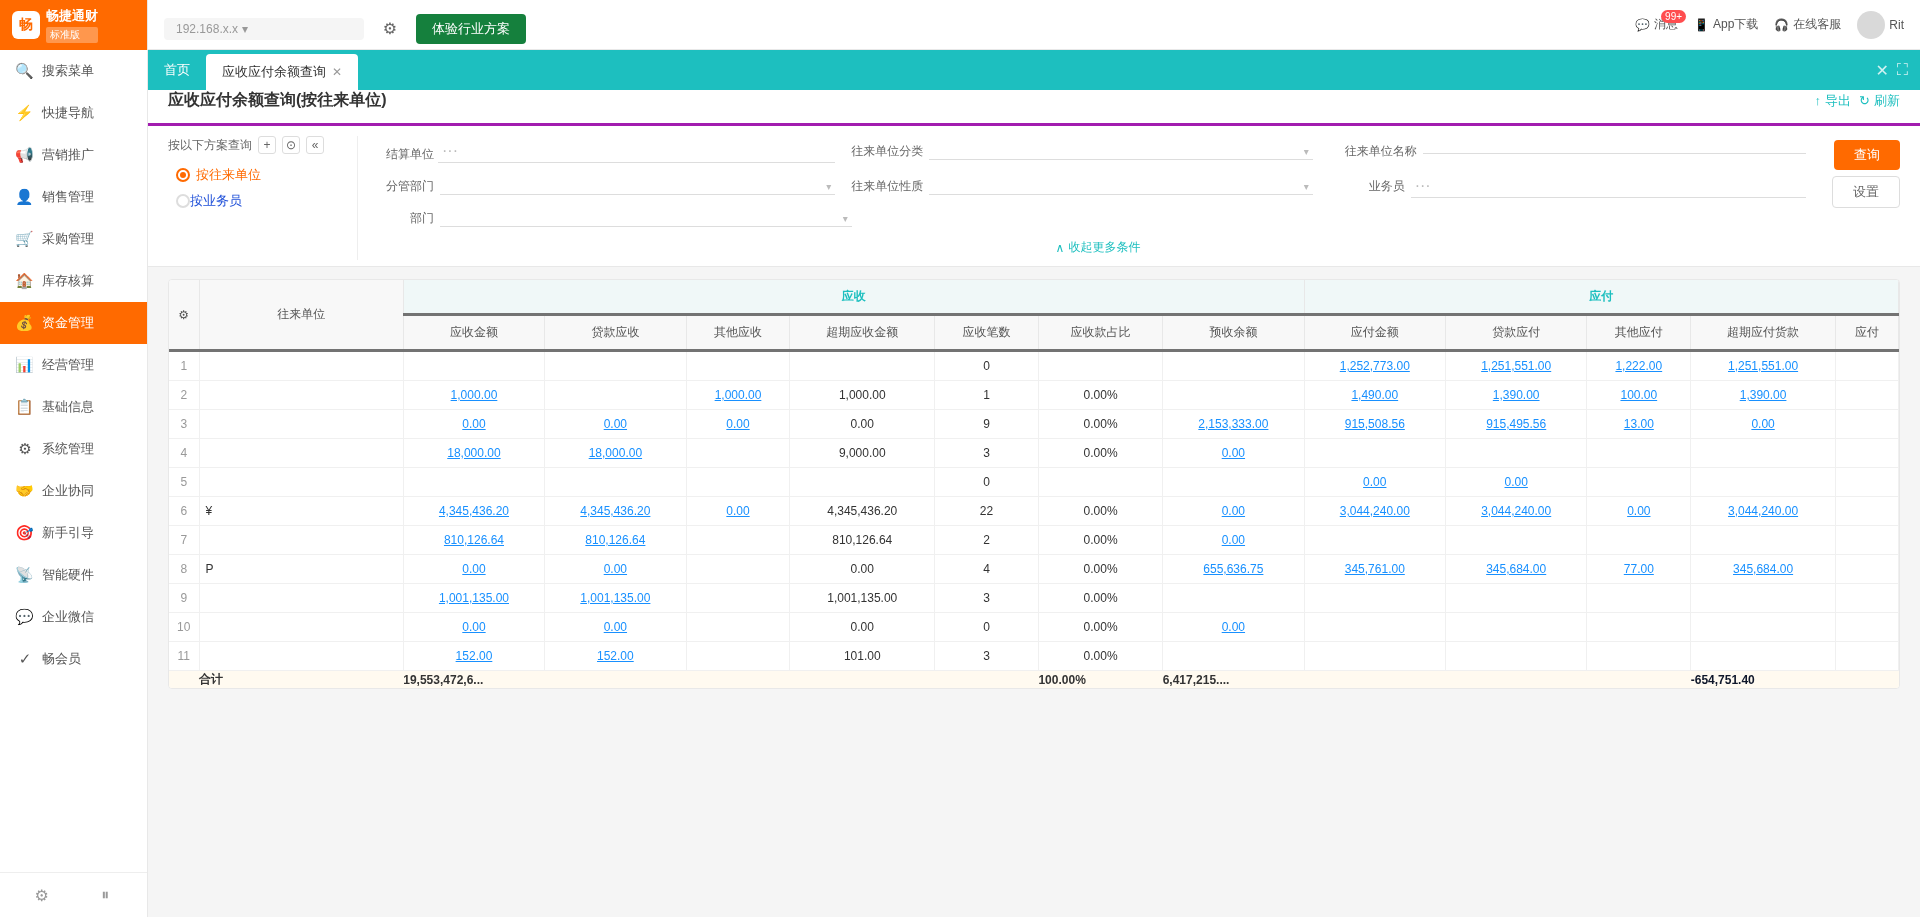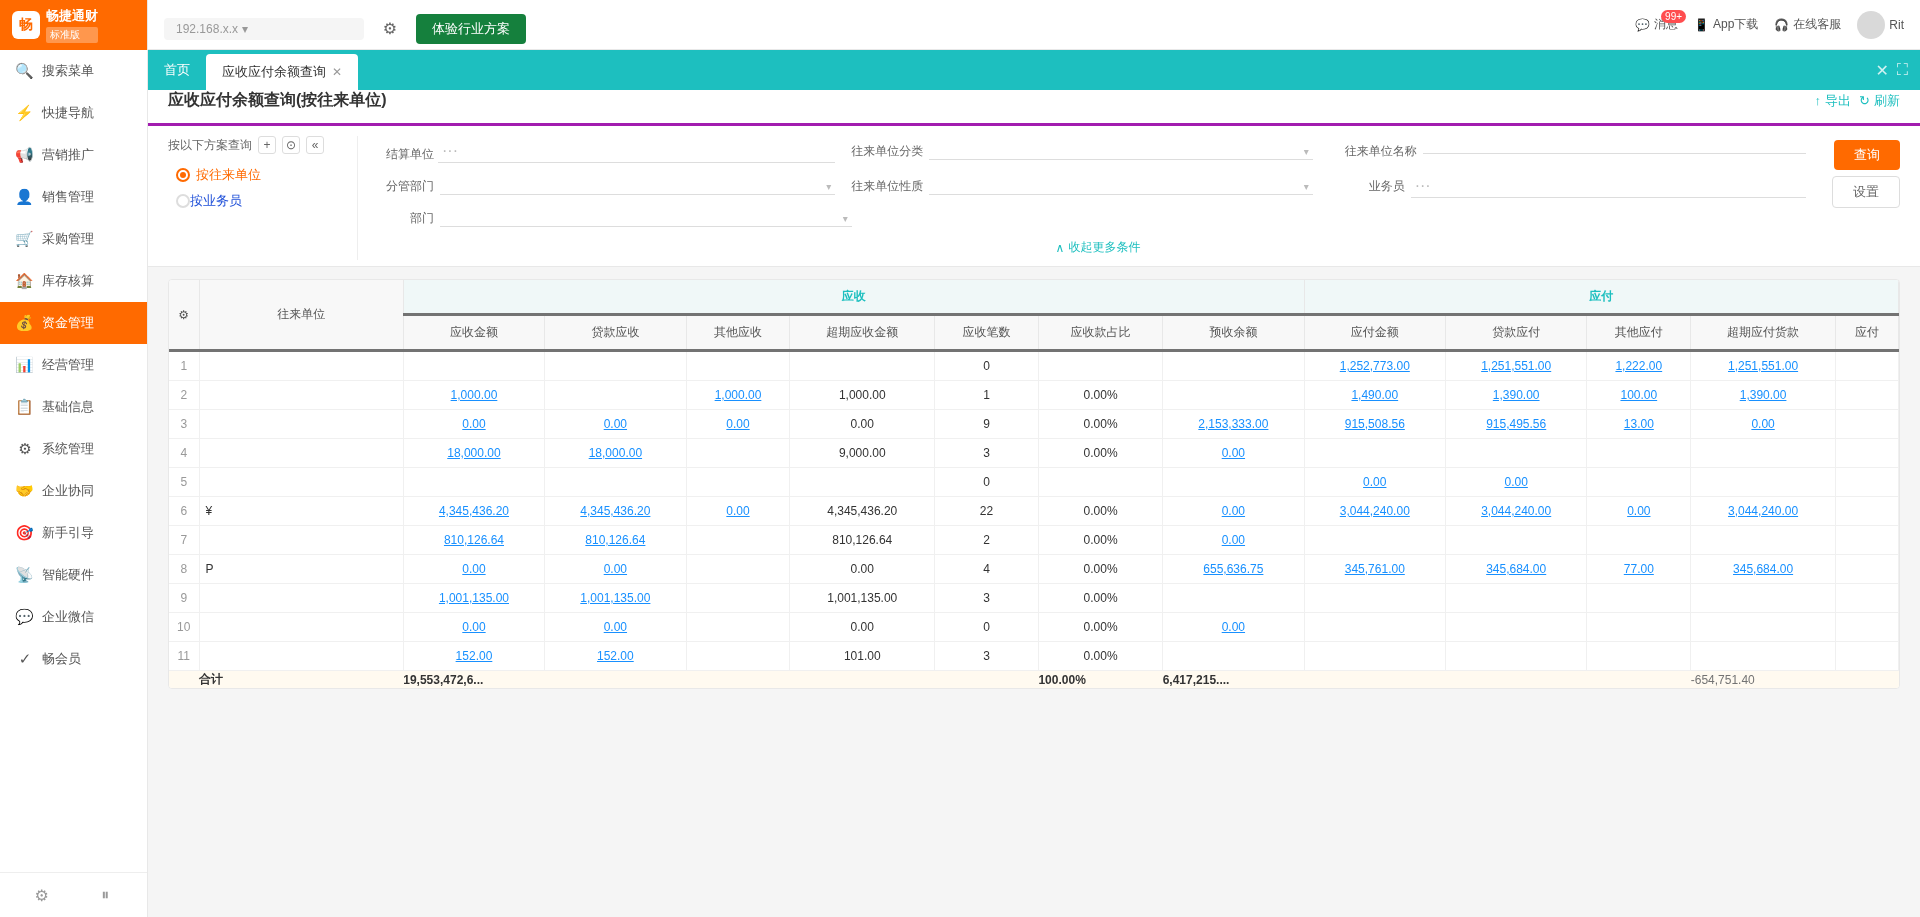--- a/index.html
+++ b/index.html
@@ -507,21 +507,21 @@
               <td class="underline">19,553,472,6...</td>
               <td></td>
               <td></td>
               <td></td>
               <td></td>
               <td>100.00%</td>
               <td class="underline">6,417,215....</td>
               <td></td>
               <td></td>
               <td></td>
-              <td style="color:#737373;font-weight:normal;margin-left:8px;">-654,751.40</td>
+              <td style="color:#0f172a;font-weight:bold;margin-left:8px;">-654,751.40</td>
               <td></td>
             </tr>
           </tfoot>
         </table>
       </div>
     </div>
   </div>
 </div>
 
 </body></html>

